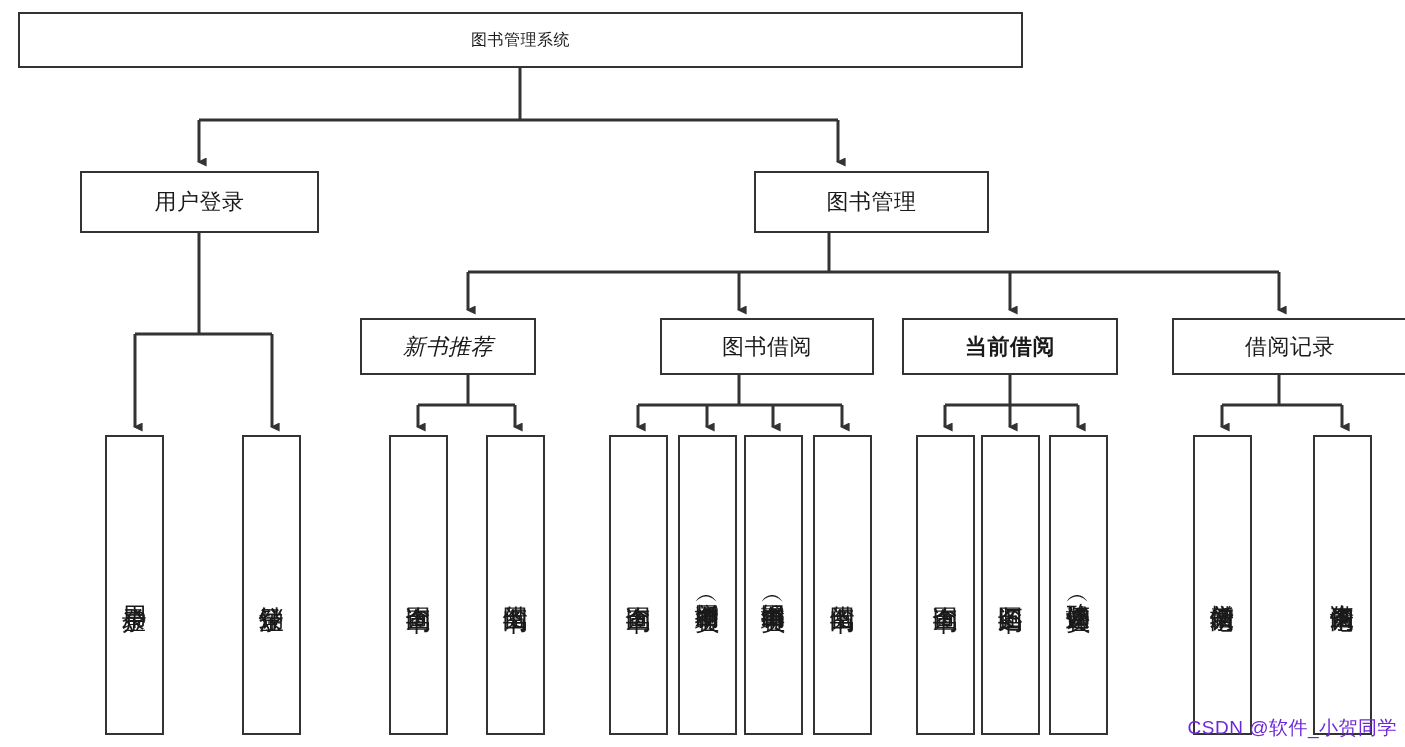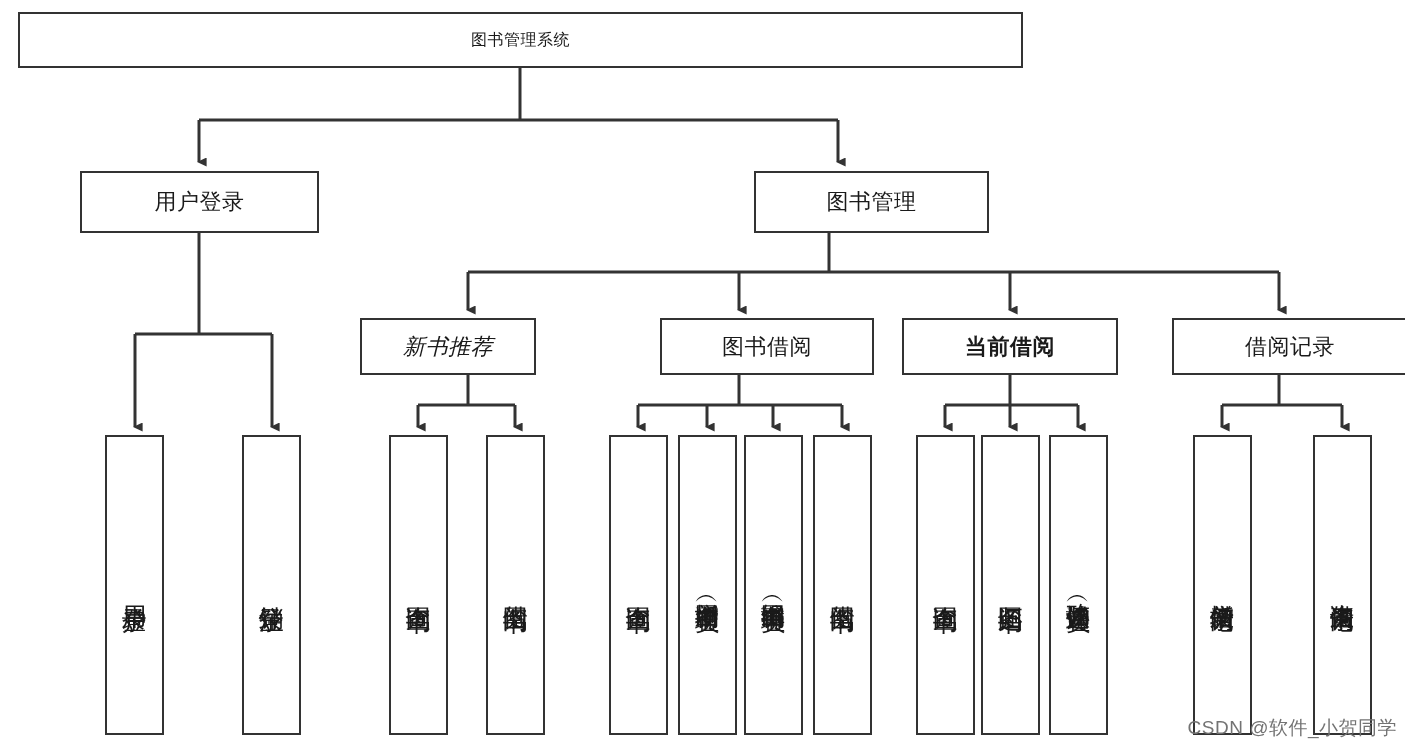--- a/index.html
+++ b/index.html
@@ -65,21 +65,21 @@
     max-height: 100%;
   }
   .node.vert.tall-text .node-label {
     font-size: 24px;
   }
   #watermark {
     position: absolute;
     right: 8px;
     bottom: 6px;
     font-size: 19px;
-    color: #737373;
+    color: #6d28d9;
     white-space: nowrap;
     font-family: "Liberation Sans", "DejaVu Sans", sans-serif;
     letter-spacing: 0.5px;
     pointer-events: none;
   }
 </style>
 </head>
 <body>
 
 <div id="diagram-root">

